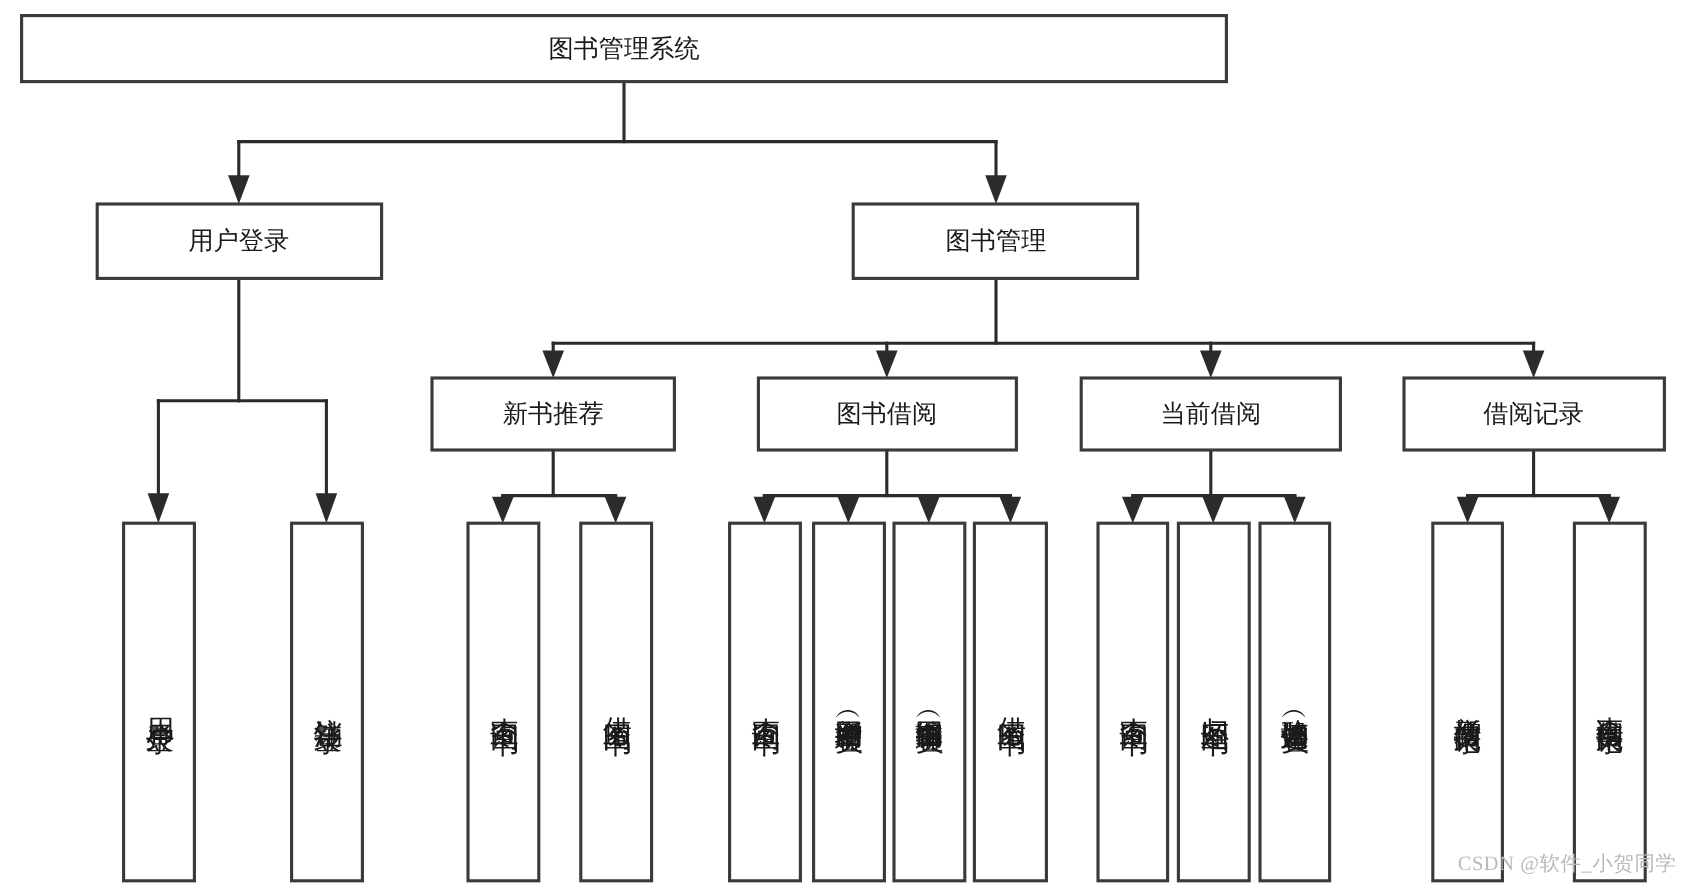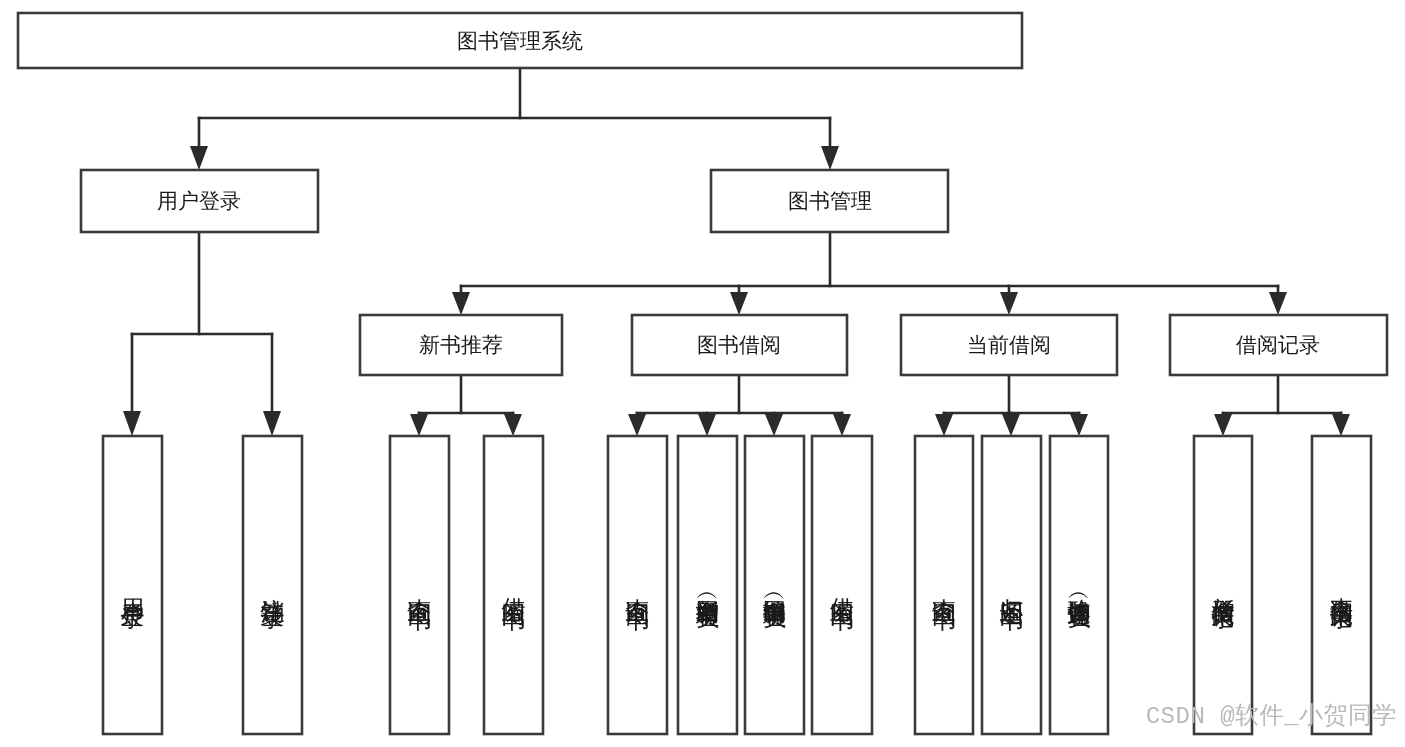--- a/index.html
+++ b/index.html
@@ -61,22 +61,22 @@
     align-items: center;
     justify-content: center;
     text-align: center;
     white-space: nowrap;
     user-select: none;
   }
   .watermark {
     position: absolute;
     right: 8px;
     bottom: 4px;
-    font-family: Liberation Mono, monospace;
-    font-size: 24px;
+    font-family: Liberation Serif, serif;
+    font-size: 17px;
     color: #b9b9b9;
     letter-spacing: 0.5px;
     white-space: nowrap;
   }
 </style>
 </head>
 <body>
 
 <div id="diagram-root">
 

